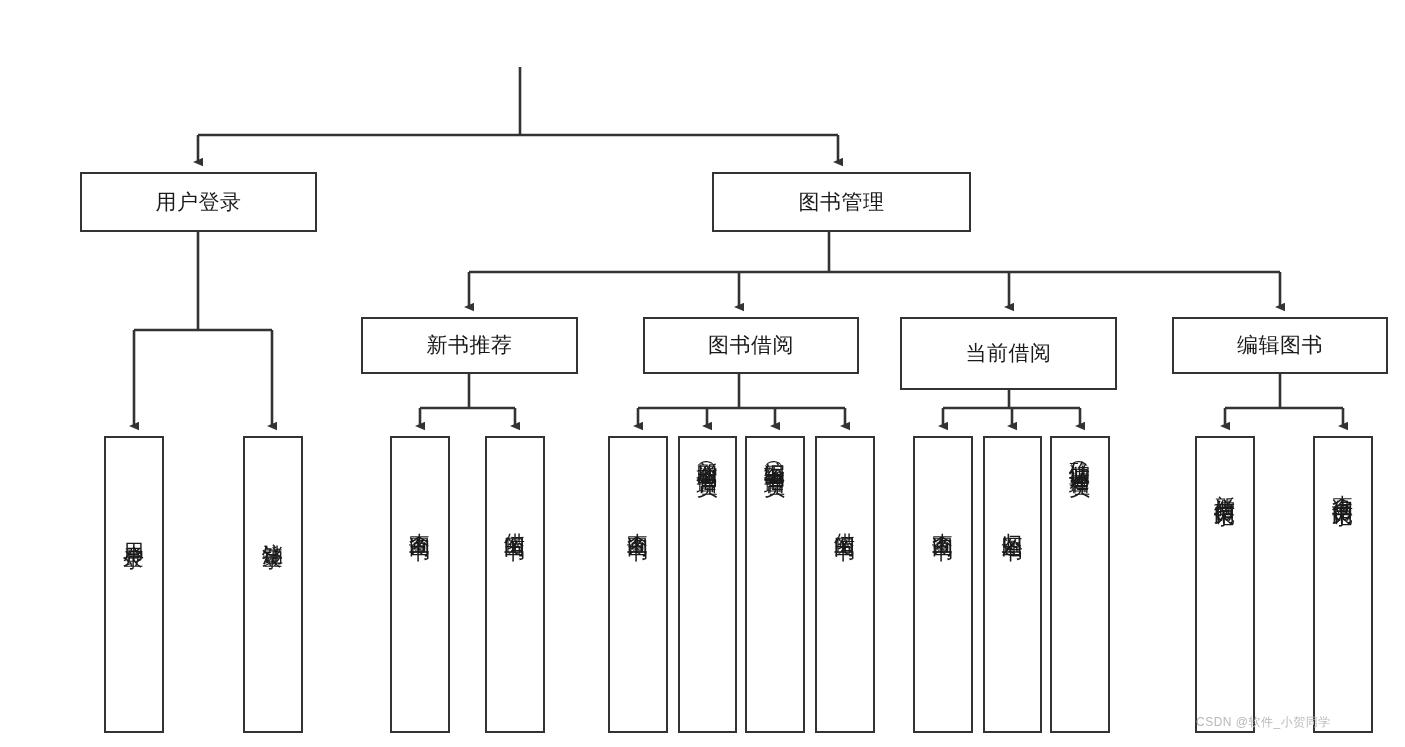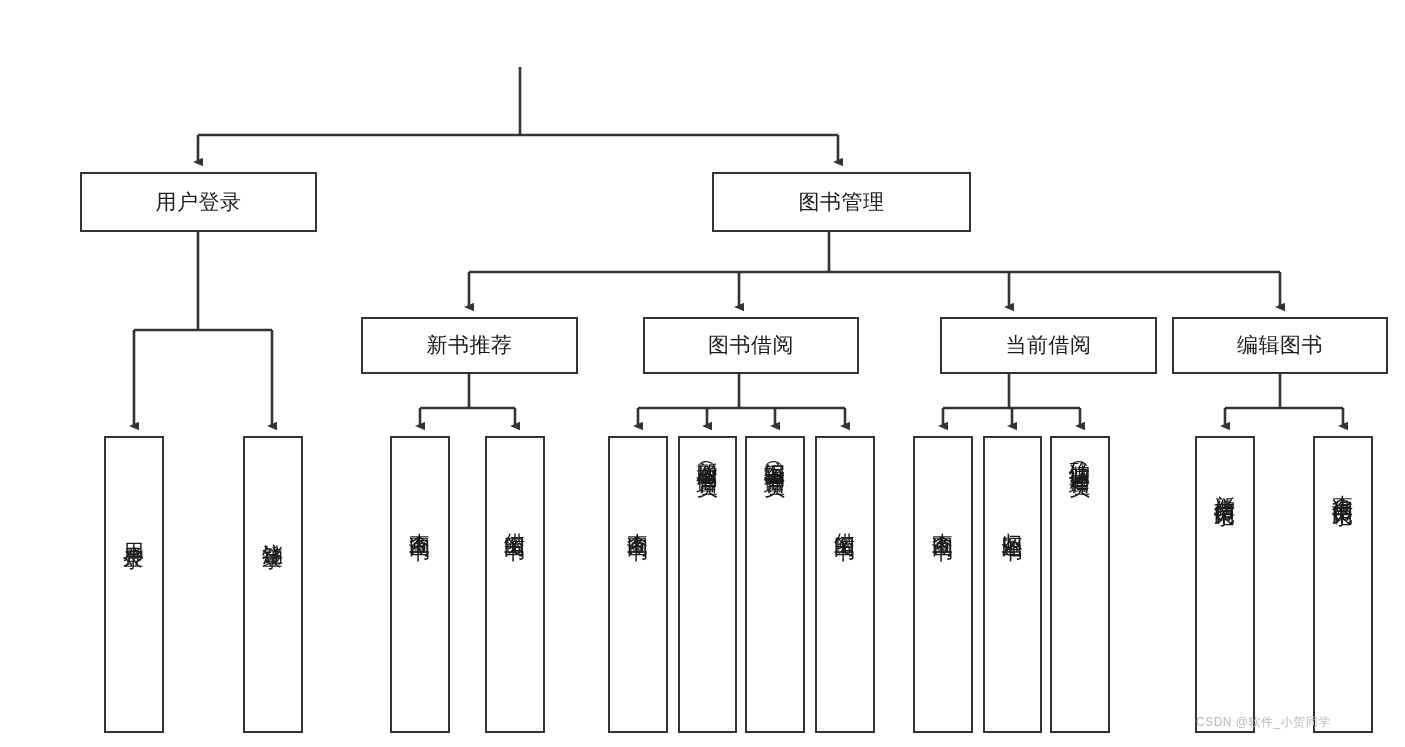--- a/index.html
+++ b/index.html
@@ -129,21 +129,21 @@
   <div class="node horiz" style="left:712px; top:172px; width:259px; height:60px;">
     <span class="label">图书管理</span>
   </div>
 
   <div class="node horiz" style="left:361px; top:317px; width:217px; height:57px;">
     <span class="label">新书推荐</span>
   </div>
   <div class="node horiz" style="left:631px; top:317px; width:216px; height:57px;margin-left:12px;">
     <span class="label">图书借阅</span>
   </div>
-  <div class="node horiz" style="left:900px; top:317px; width:217px; height:57px;margin-left:40px;">
+  <div class="node horiz" style="left:900px; top:317px; width:217px; height:73px;">
     <span class="label">当前借阅</span>
   </div>
   <div class="node horiz" style="left:1172px; top:317px; width:216px; height:57px;">
     <span class="label">编辑图书</span>
   </div>
 
   <div class="node vert" style="left:104px; top:436px; width:60px; height:297px; padding-top:88px;">
     <span class="label">用户登录</span>
   </div>
   <div class="node vert" style="left:243px; top:436px; width:60px; height:297px; padding-top:88px;">

